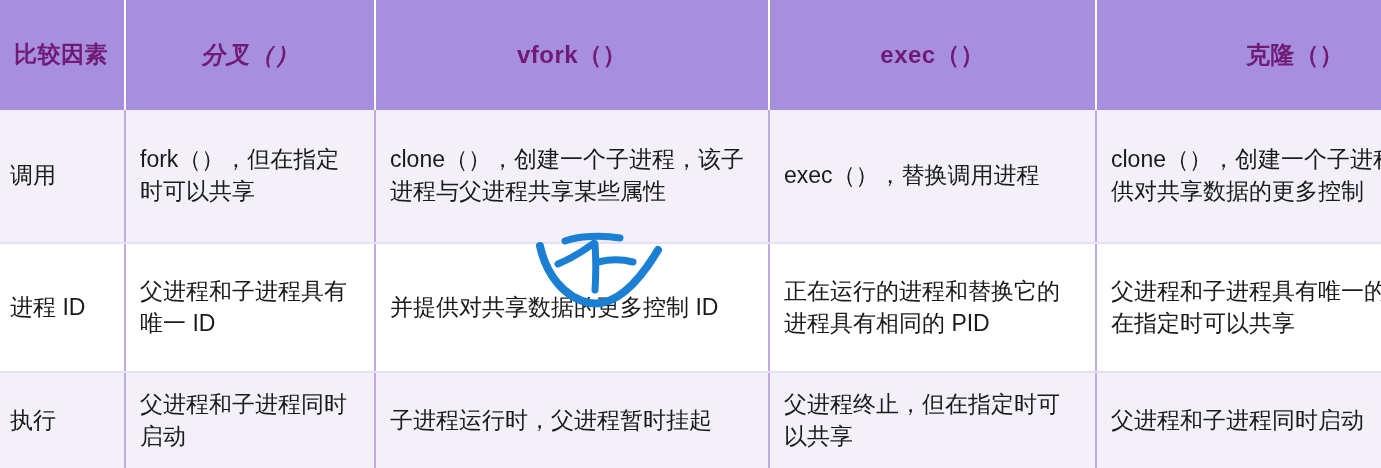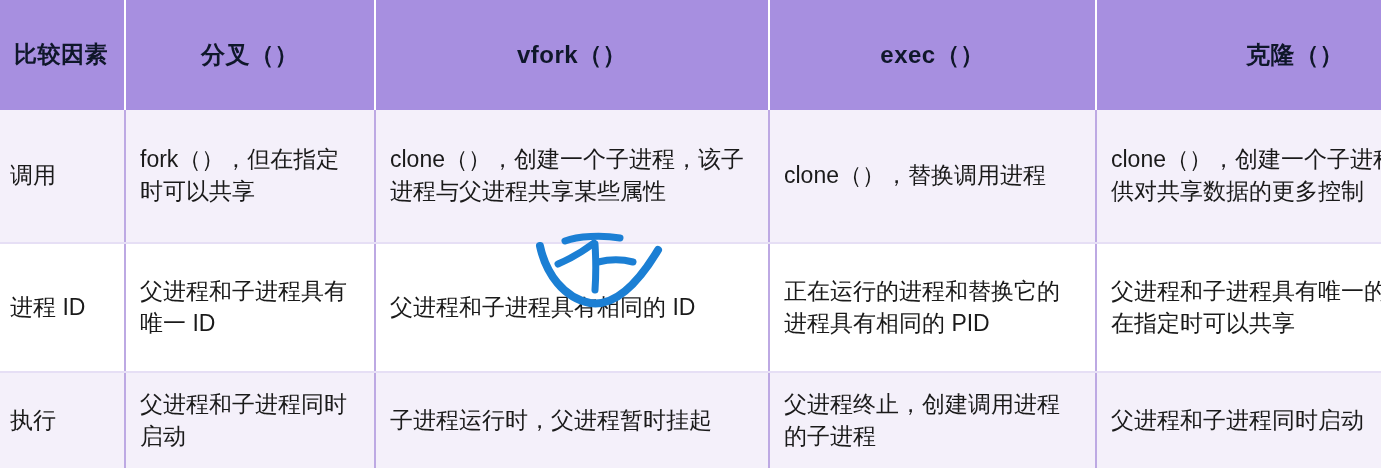--- a/index.html
+++ b/index.html
@@ -27,21 +27,21 @@
     border-collapse: collapse;
     table-layout: fixed;
   }
 
   
   thead tr {
     background: #a78fe0;
     height: 110px;
   }
   thead th {
-    color: #0f172a;
+    color: #701a75;
     font-weight: bold;
     font-size: 24px;
     line-height: 1.28;
     text-align: center;
     vertical-align: middle;
     padding: 4px 10px;
     border-right: 2px solid #ffffff;
     letter-spacing: 0.5px;
   }
   thead th:last-child { border-right: none; }
@@ -96,49 +96,49 @@
 </style>
 </head>
 <body>
 
 <div class="table-wrap">
 
   <table class="cmp">
     <thead>
       <tr>
         <th class="col-factor" style="width:100px;">比较因素</th>
-        <th style="width:228px;">分叉（）</th>
+        <th style="width:228px;font-style:italic;">分叉（）</th>
         <th style="width:372px;margin-left:42px;">vfork（）</th>
         <th style="width:305px;margin-left:41px;">exec（）</th>
         <th style="width:376px;">克隆（）</th>
       </tr>
     </thead>
     <tbody>
 
       <tr class="row-shade r1">
         <td class="col-factor">调用</td>
         <td>fork（），但在指定时可以共享</td>
         <td>clone（），创建一个子进程，该子进程与父进程共享某些属性</td>
-        <td>clone（），替换调用进程</td>
+        <td>exec（），替换调用进程</td>
         <td>clone（），创建一个子进程，并提供对共享数据的更多控制</td>
       </tr>
 
       <tr class="row-plain r2">
         <td class="col-factor">进程 ID</td>
         <td>父进程和子进程具有唯一 ID</td>
-        <td>父进程和子进程具有相同的 ID</td>
+        <td>并提供对共享数据的更多控制 ID</td>
         <td>正在运行的进程和替换它的进程具有相同的 PID</td>
         <td>父进程和子进程具有唯一的 ID，但在指定时可以共享</td>
       </tr>
 
       <tr class="row-shade r3">
         <td class="col-factor">执行</td>
         <td>父进程和子进程同时启动</td>
         <td>子进程运行时，父进程暂时挂起</td>
-        <td>父进程终止，创建调用进程的子进程</td>
+        <td>父进程终止，但在指定时可以共享</td>
         <td>父进程和子进程同时启动</td>
       </tr>
 
     </tbody>
   </table>
 
   <div class="ink-annotation">
     <svg viewBox="0 0 170 92" xmlns="http://www.w3.org/2000/svg">
       <g fill="none" stroke="#1b7fd4" stroke-width="7" stroke-linecap="round" stroke-linejoin="round">
 

